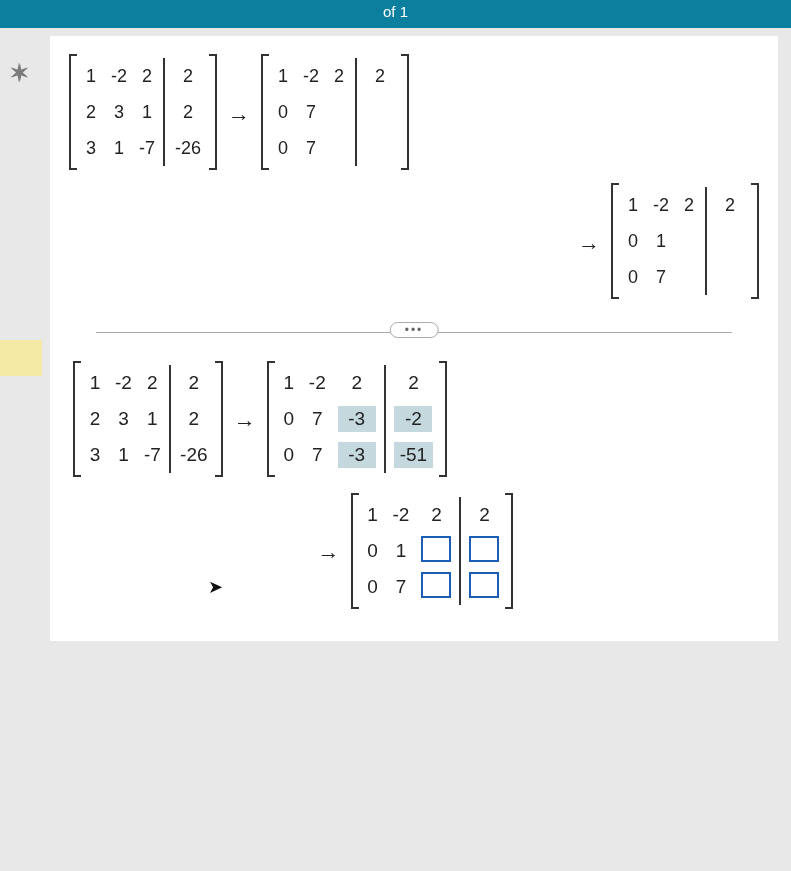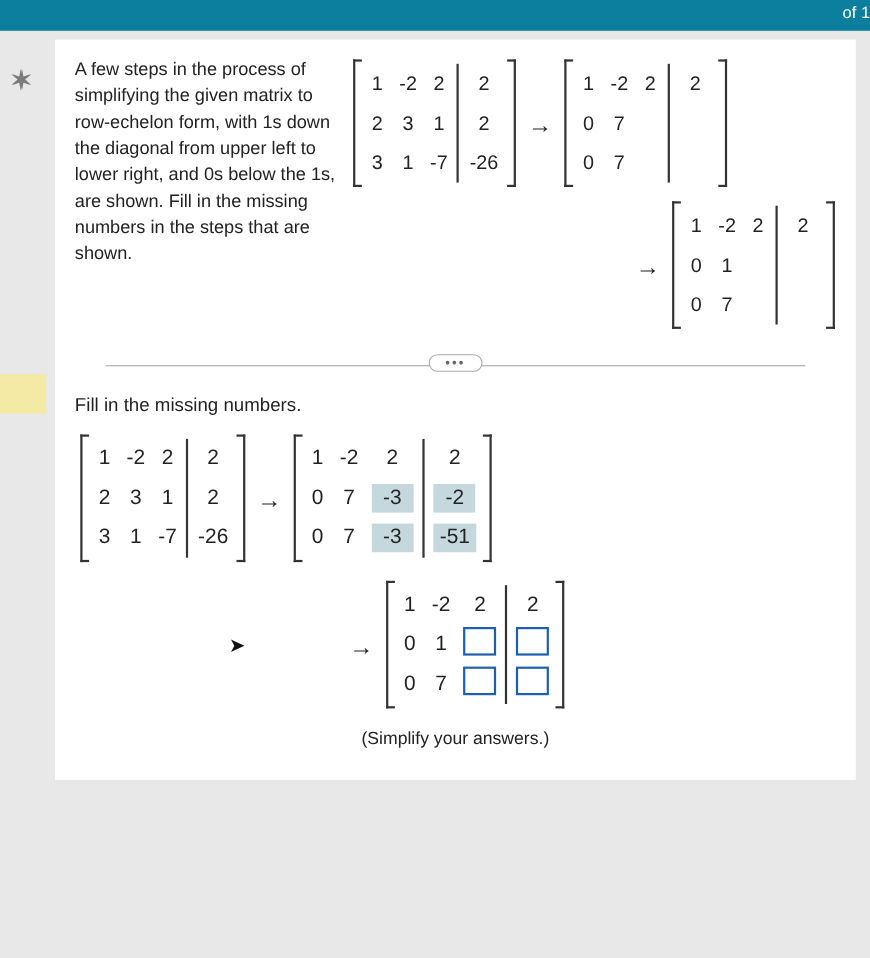--- a/index.html
+++ b/index.html
@@ -8,21 +8,21 @@
     background: #e8e8e8;
     width: 791px;
     height: 871px;
     overflow: hidden;
     color: #222;
   }
   .header {
     background: #0d7f9e;
     height: 28px;
     color: #fff;
-    text-align: right;
+    text-align: center;
     font-size: 15px;
     line-height: 20px;
     padding-top: 2px;
   }
   .main {
     background: #fff;
     margin: 8px 0 0 50px;
     width: 728px;
     padding: 16px 18px 28px 18px;
     position: relative;
@@ -139,21 +139,20 @@
 </head>
 <body>
 
 <div class="header"><span>of 1</span></div>
 <div class="star-btn">✶</div>
 <div class="left-margin"></div>
 
 <div class="main">
 
   <div class="top-row">
-    <div class="prompt">A few steps in the process of simplifying the given matrix to row-echelon form, with 1s down the diagonal from upper left to lower right, and 0s below the 1s, are shown. Fill in the missing numbers in the steps that are shown.</div>
     <div class="matrices-top">
       <div class="mrow">
         <span id="mat-m1"><span class="matrix">
               <span class="bracket left"></span>
               <span class="mat-body" style="grid-template-columns: repeat(3, auto);">
                 <span class="cell">1</span>
                 <span class="cell">-2</span>
                 <span class="cell">2</span>
                 <span class="cell">2</span>
                 <span class="cell">3</span>
@@ -215,21 +214,20 @@
                 <span class="cell wide"></span>
               </span>
               <span class="bracket right"></span>
             </span></span>
       </div>
     </div>
   </div>
 
   <div class="divider"></div>
 
-  <div class="section-label">Fill in the missing numbers.</div>
 
   <div class="fill-block">
     <div class="mrow" style="margin-left:4px;">
       <span id="mat-f1"><span class="matrix">
             <span class="bracket left"></span>
             <span class="mat-body" style="grid-template-columns: repeat(3, auto);">
               <span class="cell">1</span>
               <span class="cell">-2</span>
               <span class="cell">2</span>
               <span class="cell">2</span>
@@ -288,18 +286,17 @@
               </span>
               <span class="aug-line"></span>
               <span class="mat-body" style="grid-template-columns: repeat(1, auto);">
                 <span class="cell wide">2</span>
                 <span class="cell wide"><span class="input-box"></span></span>
                 <span class="cell wide"><span class="input-box"></span></span>
               </span>
               <span class="bracket right"></span>
             </span></span>
       </div>
-      <div class="simplify">(Simplify your answers.)</div>
     </div>
   </div>
 
   <div class="cursor" style="left:158px; top:540px;">➤</div>
 </div>
 
 </body></html>

